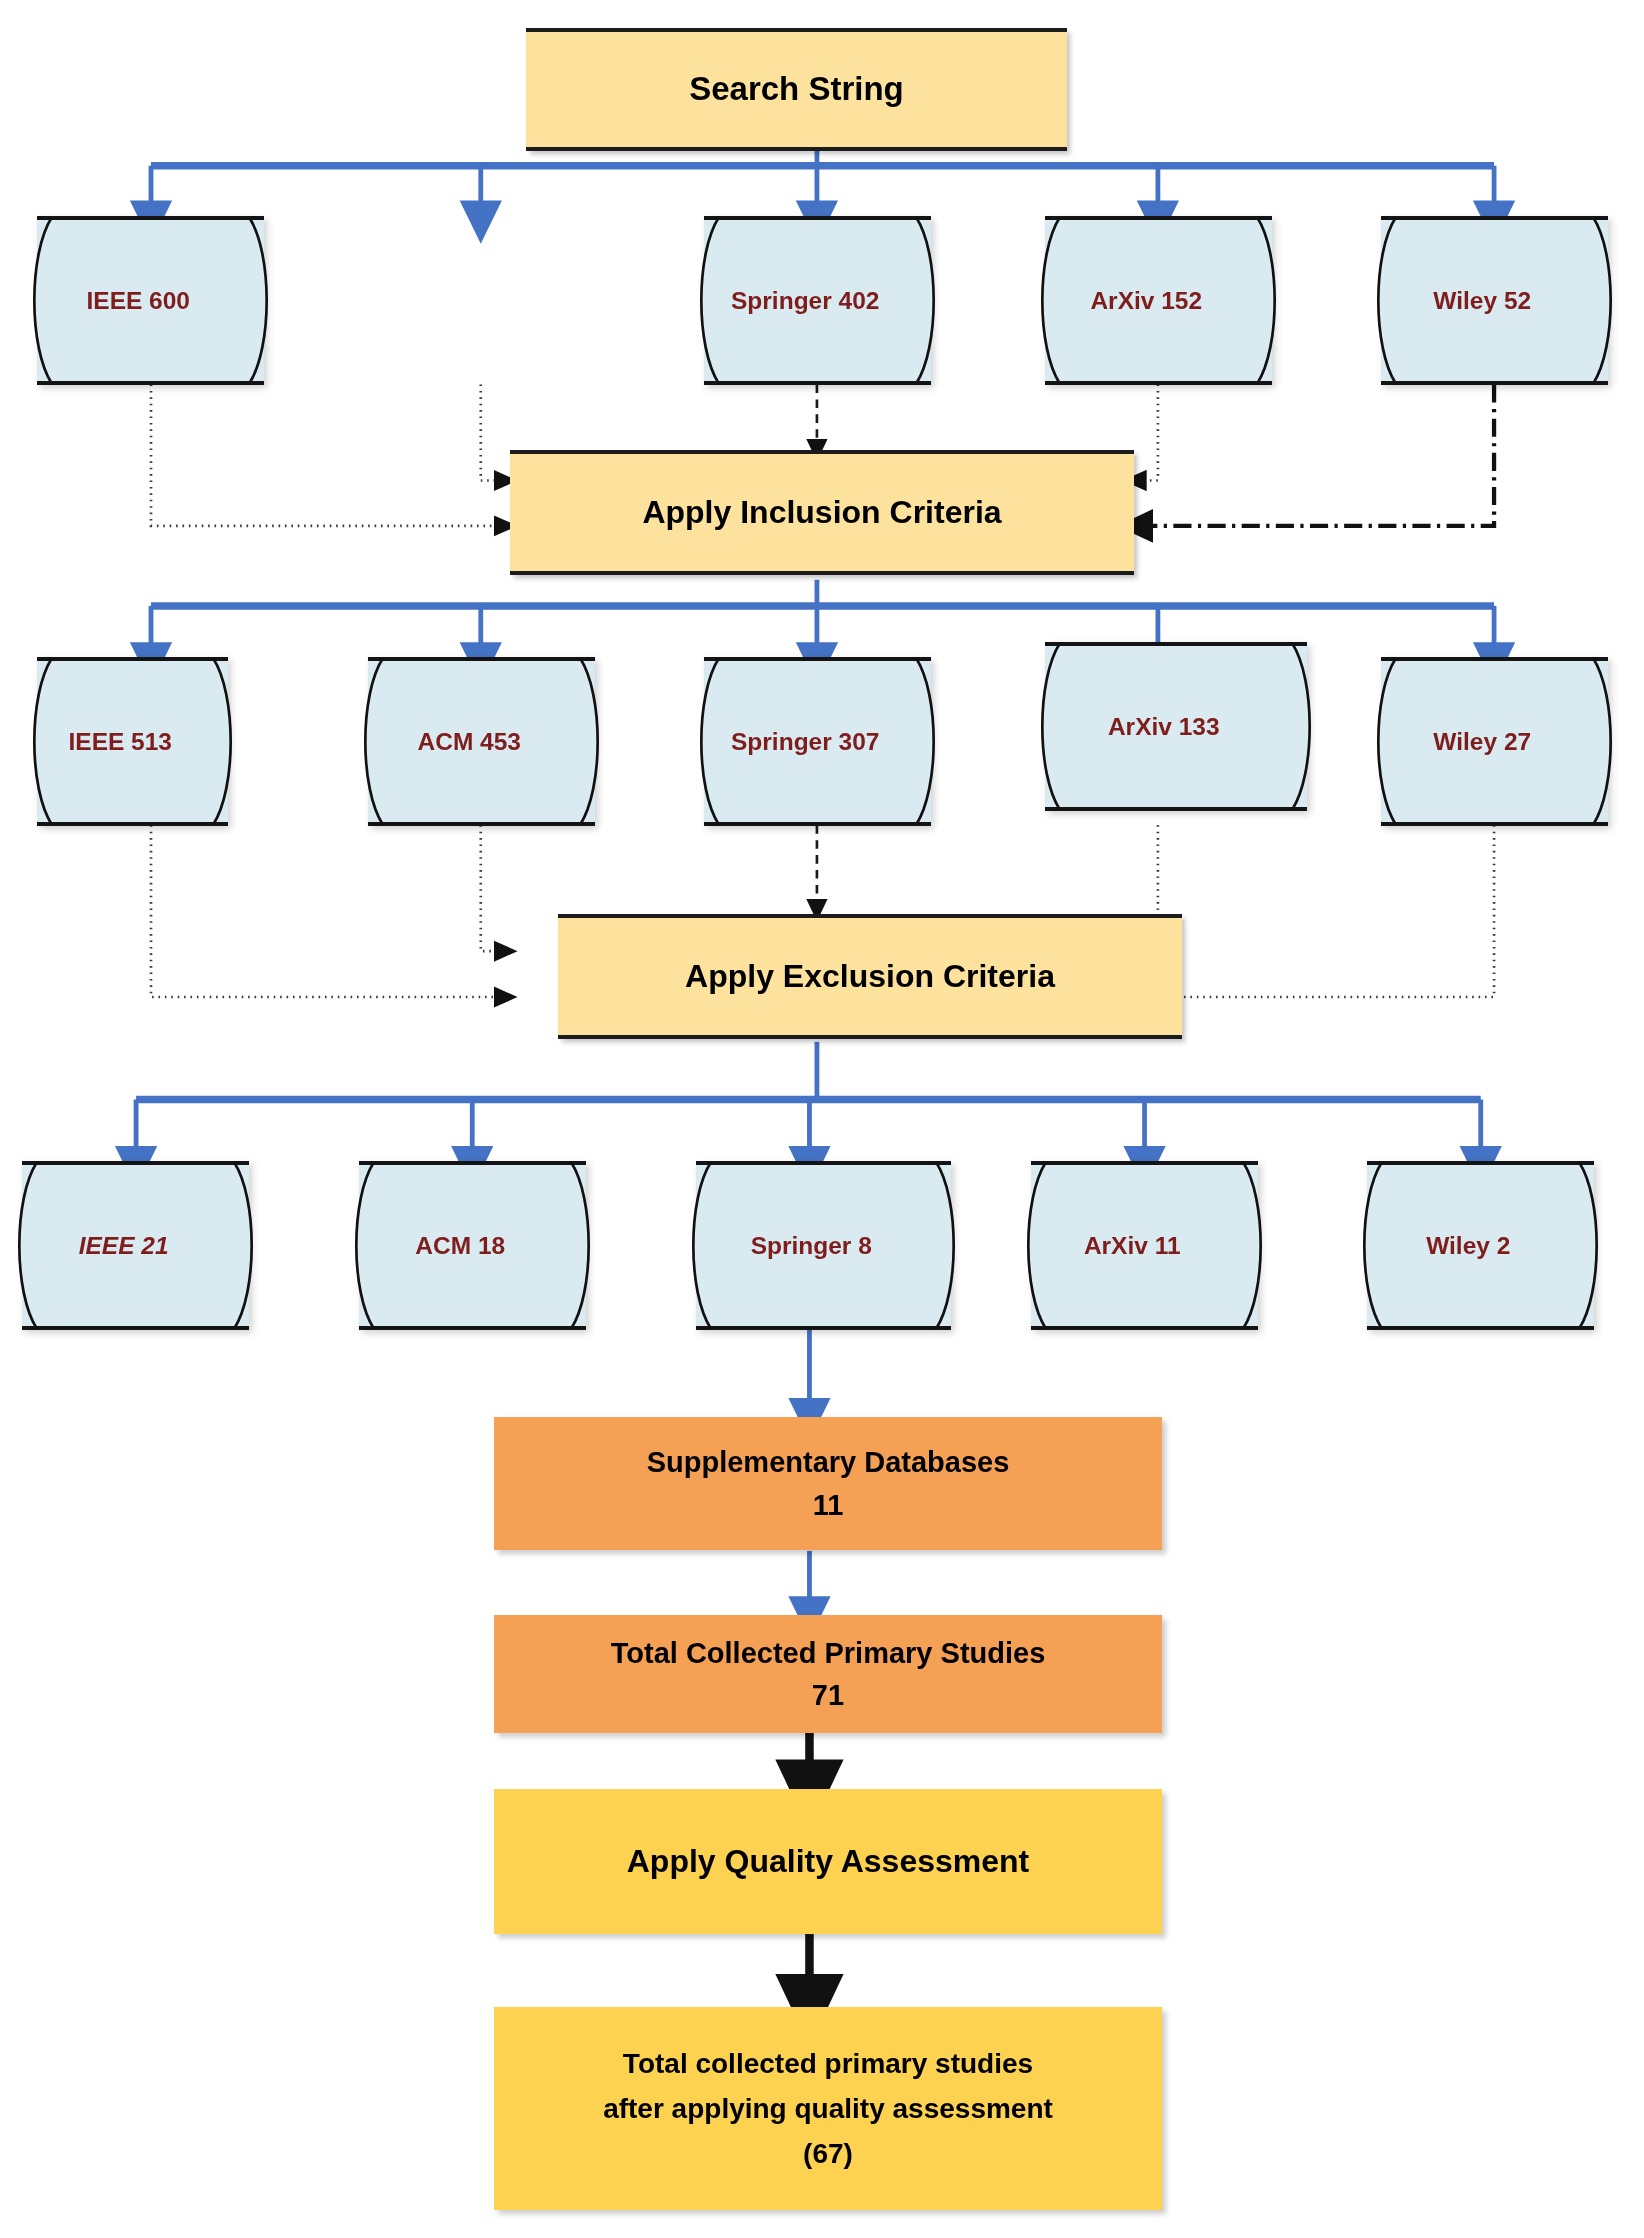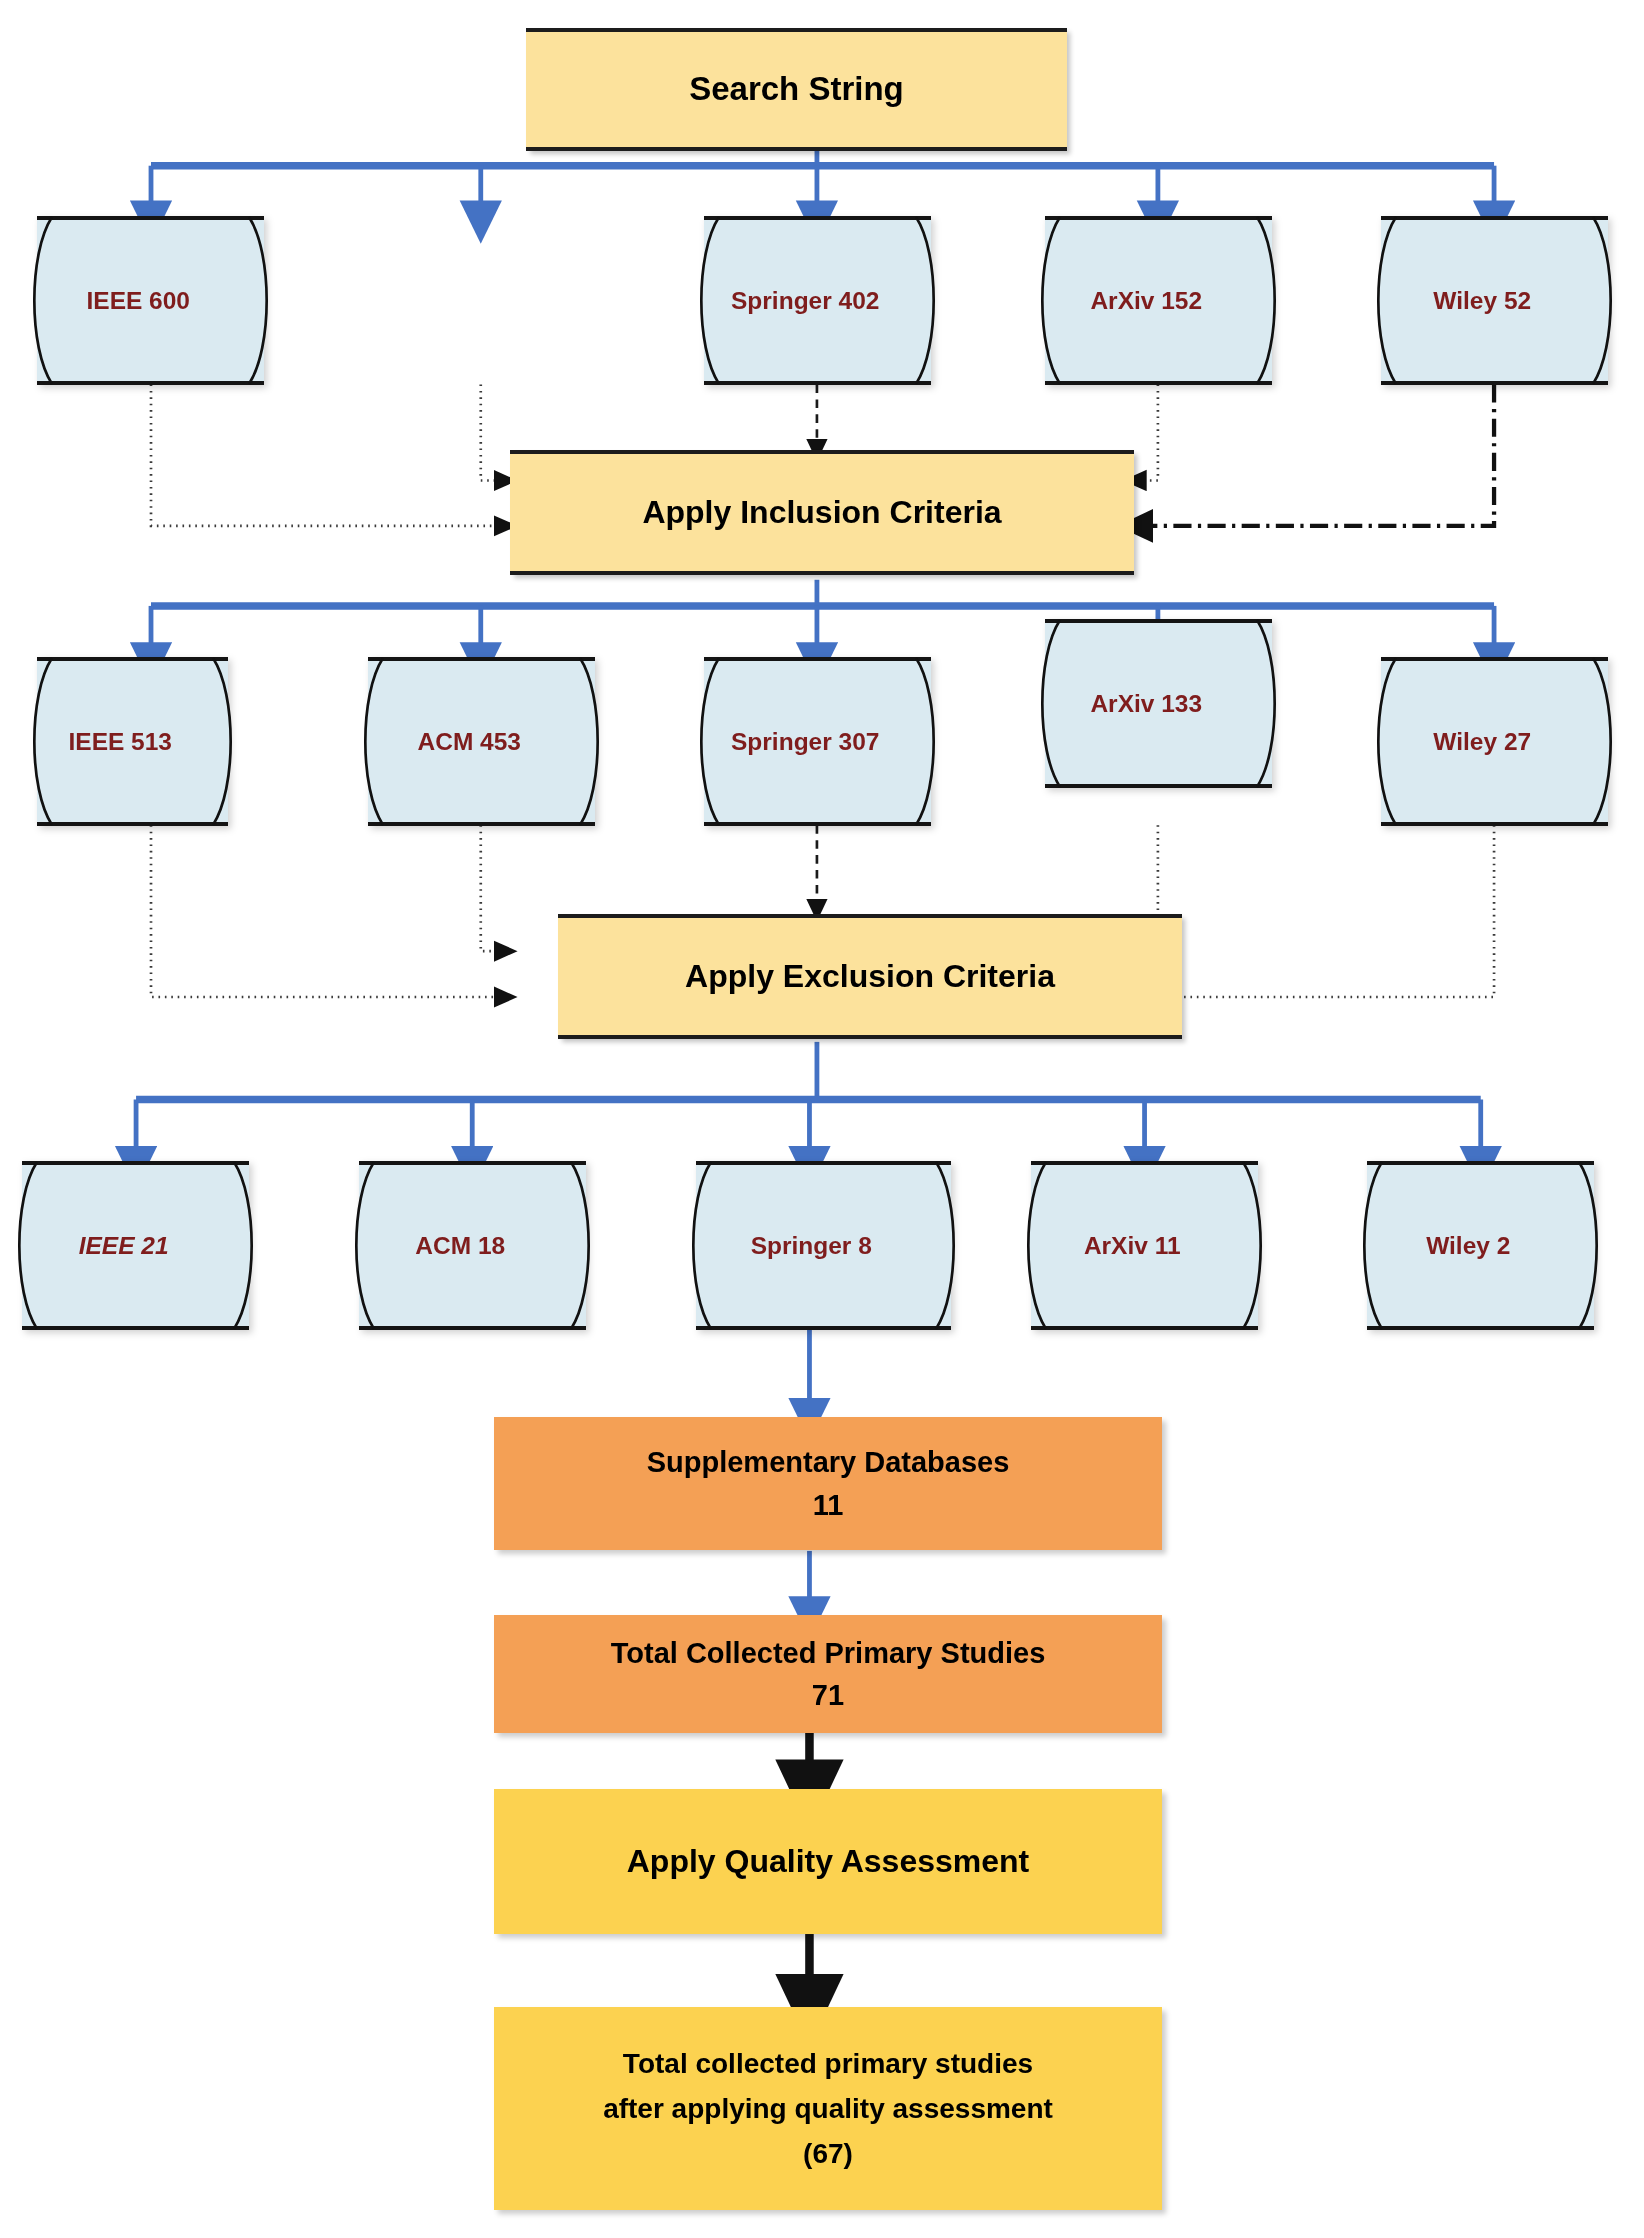--- a/index.html
+++ b/index.html
@@ -259,21 +259,21 @@
         </svg>
     </div>
     <div class="rightarc">
       <svg width="30" height="169" viewBox="0 0 56 316" preserveAspectRatio="none">
           <path d="M0,2 C44,70 44,246 0,314" fill="#DAEAF1" stroke="#111" stroke-width="5"></path>
         </svg>
     </div>
     <div class="label fs-cyl">Springer 307</div>
   </div>
 
-  <div class="cyl" style="left:1045px;top:619px;width:227px;height:169px;">
+  <div class="cyl" style="left:1045px;top:642px;width:262px;height:169px;">
     <div class="body"></div>
     <div class="leftarc">
       <svg width="30" height="169" viewBox="0 0 56 316" preserveAspectRatio="none">
           <path d="M56,2 C12,70 12,246 56,314" fill="#DAEAF1" stroke="#111" stroke-width="5"></path>
         </svg>
     </div>
     <div class="rightarc">
       <svg width="30" height="169" viewBox="0 0 56 316" preserveAspectRatio="none">
           <path d="M0,2 C44,70 44,246 0,314" fill="#DAEAF1" stroke="#111" stroke-width="5"></path>
         </svg>

